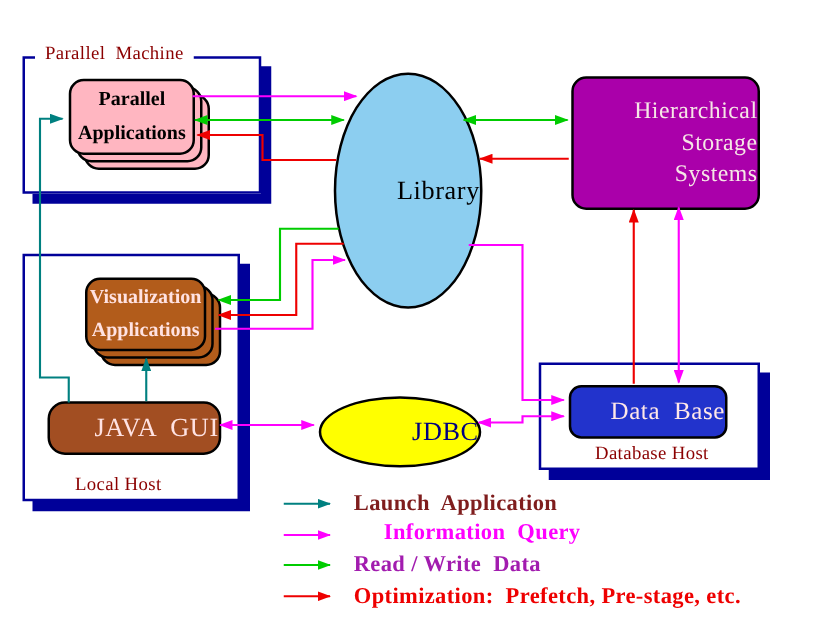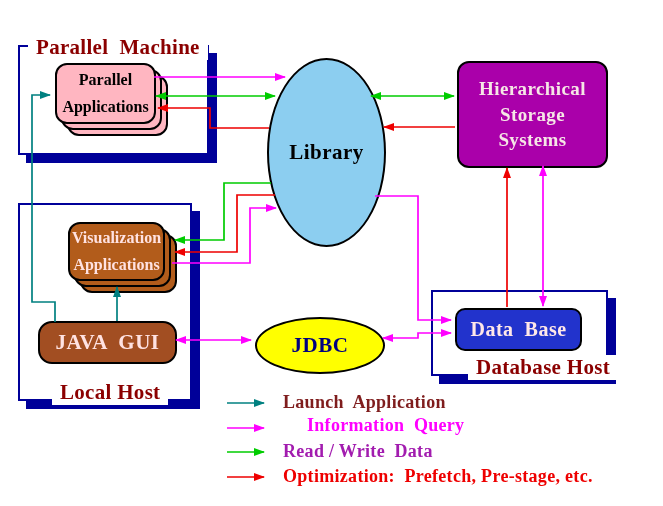--- a/index.html
+++ b/index.html
@@ -3,28 +3,28 @@
 <meta charset="utf-8">
 <style>
   html,body{margin:0;padding:0;background:#fff;}
   .canvas{position:relative;width:663px;height:506px;background:#ffffff;overflow:hidden;
           font-family:"Liberation Serif","DejaVu Serif",serif;}
   
   .grp{position:absolute;border:2px solid #000099;box-shadow:8px 8px 0 0 #000099;z-index:1;}
   .grp-pm{left:18px;top:45px;width:187px;height:106px;}
   .grp-lh{left:18px;top:203px;width:170px;height:194px;}
   .grp-dh{left:431px;top:290px;width:173px;height:82px;}
-  .grp-label{position:absolute;z-index:2;background:#ffffff;color:#8B0000;font-weight:bold;
-             font-size:21px;padding:0 8px;white-space:pre;letter-spacing:.3px;}
+  .grp-label{position:absolute;z-index:2;background:#ffffff;color:#8B0000;font-weight:normal;
+             font-size:15px;padding:0 8px;white-space:pre;letter-spacing:.3px;}
   .lbl-pm{left:28px;top:35px;}
   .lbl-lh{left:52px;top:380px;}
   .lbl-dh{left:448px;top:355px;margin-left:20px;}
   
   .node{position:absolute;border:2px solid #000;z-index:3;display:flex;flex-direction:column;
-        align-items:center;justify-content:center;text-align:center;font-weight:bold;}
+        align-items:flex-end;justify-content:center;text-align:center;font-weight:normal;}
   .stack{position:absolute;z-index:3;}
   .layer{position:absolute;border:2px solid #000;border-radius:12px;}
   .stack-pa{left:55px;top:63px;width:110px;height:70px;}
   .stack-pa .layer{width:97px;height:57px;background:#FFB6C1;}
   .stack-va{left:68px;top:222px;width:106px;height:68px;}
   .stack-va .layer{width:93px;height:55px;background:#B25C1B;}
   .layer.l3{left:12px;top:12px;}
   .layer.l2{left:6px;top:6px;}
   .layer.front{left:0;top:0;display:flex;flex-direction:column;align-items:center;
                justify-content:center;font-weight:bold;}

